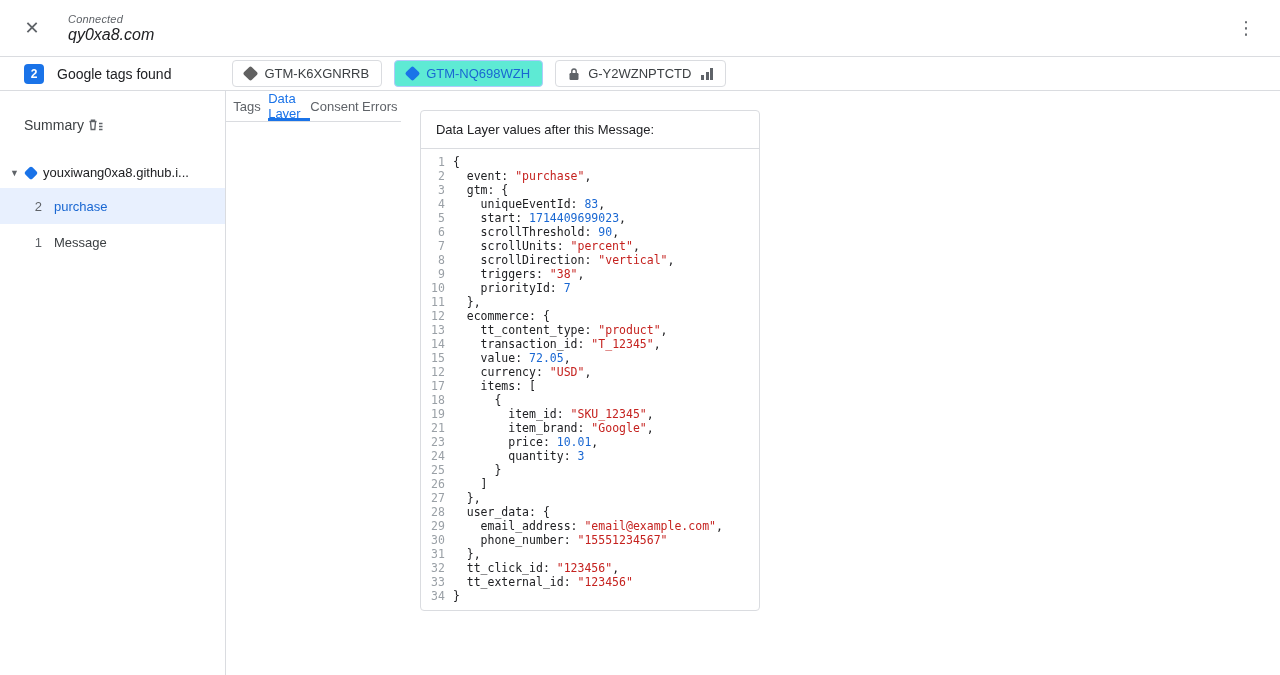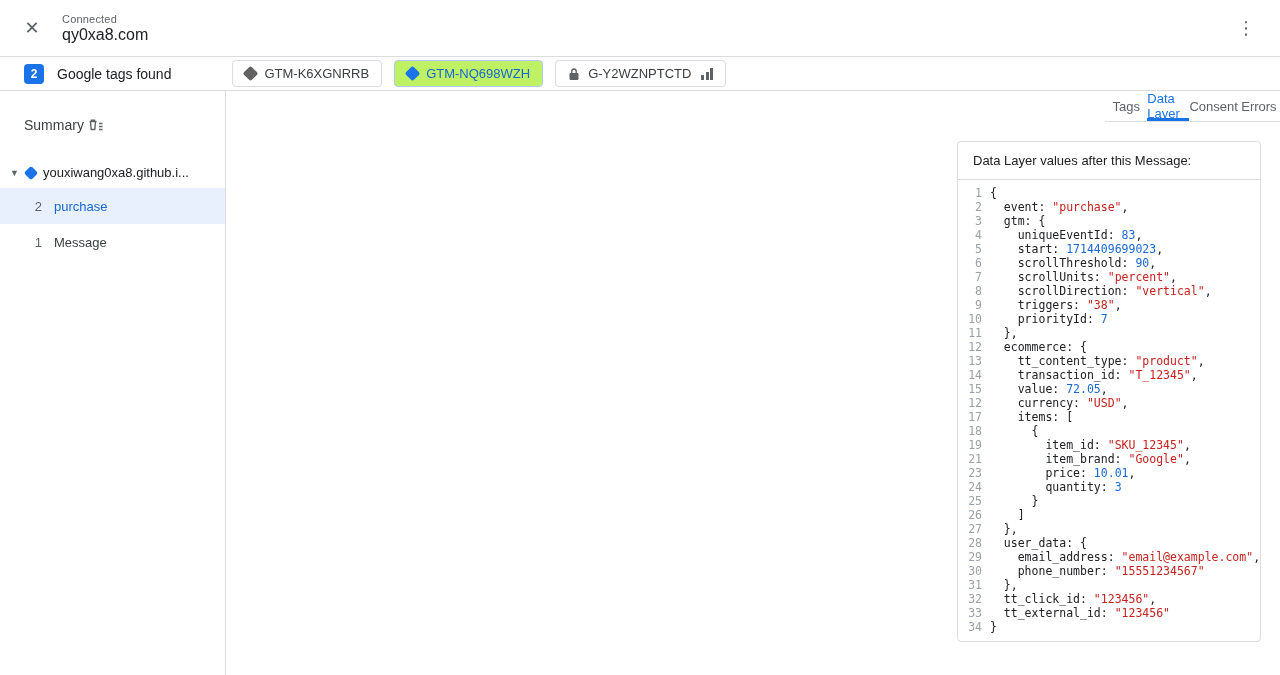--- a/index.html
+++ b/index.html
@@ -2,56 +2,56 @@
 <html><head>
 <meta charset="utf-8">
 <style>
   * { margin:0; padding:0; box-sizing:border-box; }
   html,body { width:1280px; height:675px; overflow:hidden; }
   body { font-family:"Liberation Sans", sans-serif; color:#202124; background:#fff; }
 
   
   .topbar { height:57px; display:flex; align-items:center; padding:0 16px 0 14px; border-bottom:1px solid #dadce0; }
   .icon-btn { background:none; border:none; cursor:pointer; width:36px; height:36px; display:flex; align-items:center; justify-content:center; color:#5f6368; font-size:18px; border-radius:50%; }
-  .conn { margin-left:12px; }
+  .conn { margin-left:18px;font-style:italic; }
   .conn-status { font-size:11px; color:#5f6368; letter-spacing:.2px; margin-bottom:1px; }
   .conn-domain { font-size:16px; color:#202124; }
   .kebab { margin-left:auto; font-size:18px; }
 
   
   .tagbar { height:34px; display:flex; align-items:center; padding:0 24px; border-bottom:1px solid #dadce0; }
   .count-badge { width:20px; height:20px; border-radius:4px; background:#1a73e8; color:#fff; font-size:12px; font-weight:bold; display:flex; align-items:center; justify-content:center; }
   .tagbar-label { margin-left:13px; font-size:14px; color:#202124; }
   .chips { margin-left:61px; display:flex; gap:12px; align-items:flex-end; }
   .chip { display:flex; align-items:center; gap:8px; height:27px; padding:0 12px; border:1px solid #dadce0; border-radius:4px; background:#fff; font-size:13px; color:#3c4043; cursor:pointer; }
-  .chip.selected { background:#bef264; border-color:#aecbfa; color:#1967d2; }
+  .chip.selected { background:#5eead4; border-color:#aecbfa; color:#1967d2; }
   .bars-icon { margin-left:2px; display:flex; align-items:flex-end; gap:1.5px; height:12px; }
   .bars-icon i { display:block; width:3px; background:#5f6368; }
   .bars-icon i:nth-child(1){height:5px;} .bars-icon i:nth-child(2){height:8px;} .bars-icon i:nth-child(3){height:12px;}
 
   
   .main { display:flex; height:584px; }
   .sidebar { width:226px; flex-shrink:0; border-right:1px solid #dadce0; padding-top:22px; }
   .sidebar-header { display:flex; align-items:center; justify-content:flex-start; padding:0 26px 0 24px; margin-bottom:20px; }
   .sidebar-title { font-size:14px; color:#3c4043; }
   .tree-root { display:flex; align-items:center; gap:7px; padding:8px 8px 8px 10px; font-size:13px; color:#202124; cursor:pointer; }
   .tree-arrow { font-size:9px; color:#5f6368; }
   .tree-item { height:36px; display:flex; align-items:center; gap:12px; padding-left:32px; font-size:13px; color:#3c4043; cursor:pointer; }
   .tree-item .num { color:#5f6368; min-width:10px; text-align:right; }
   .tree-item.selected { background:#e8f0fe; }
   .tree-item.selected .label { color:#1967d2; }
 
-  .content { flex:1; display:flex; flex-direction:column;align-items:flex-end; }
+  .content { flex:1; display:flex; flex-direction:row; }
   .tabs { height:31px; display:flex; border-bottom:1px solid #dadce0; }
   .tab { flex:1; display:flex; align-items:center; justify-content:center; font-size:13px; color:#5f6368; cursor:pointer; position:relative; }
   .tab.active { color:#1a73e8; }
   .tab.active::after { content:""; position:absolute; left:0; right:0; bottom:0; height:3px; background:#1a73e8; }
 
   .panel { flex:1; padding:19px; overflow:hidden; }
-  .card { width:304px; border:1px solid #dadce0; border-radius:4px; background:#fff; }
+  .card { width:340px; border:1px solid #dadce0; border-radius:4px; background:#fff; }
   .card-header { padding:11px 15px; font-size:13px; color:#202124; border-bottom:1px solid #dadce0; }
   .code { padding:6px 0 7px 0; font-family:"DejaVu Sans Mono", monospace; font-size:11.5px; line-height:14px; }
   .code-line { display:flex; white-space:pre; }
   .ln { width:24px; flex-shrink:0; text-align:right; color:#9aa0a6; }
   .lc { padding-left:8px; color:#202124; }
   .tok-s { color:#c5221f; }
   .tok-n { color:#1967d2; }
 
   .diamond { display:inline-block; width:11px; height:11px; border-radius:2px; transform:rotate(45deg); }
   .diamond.gray { background:#616161; }

